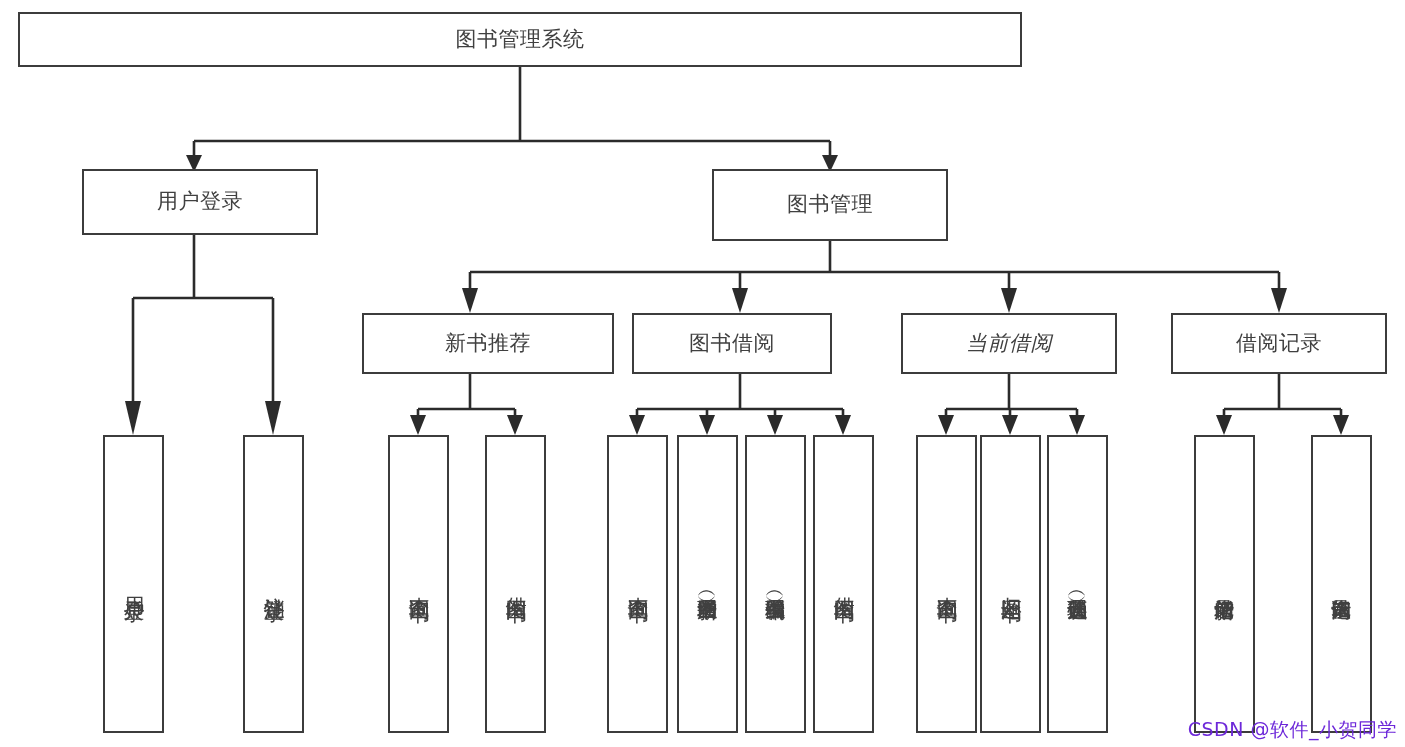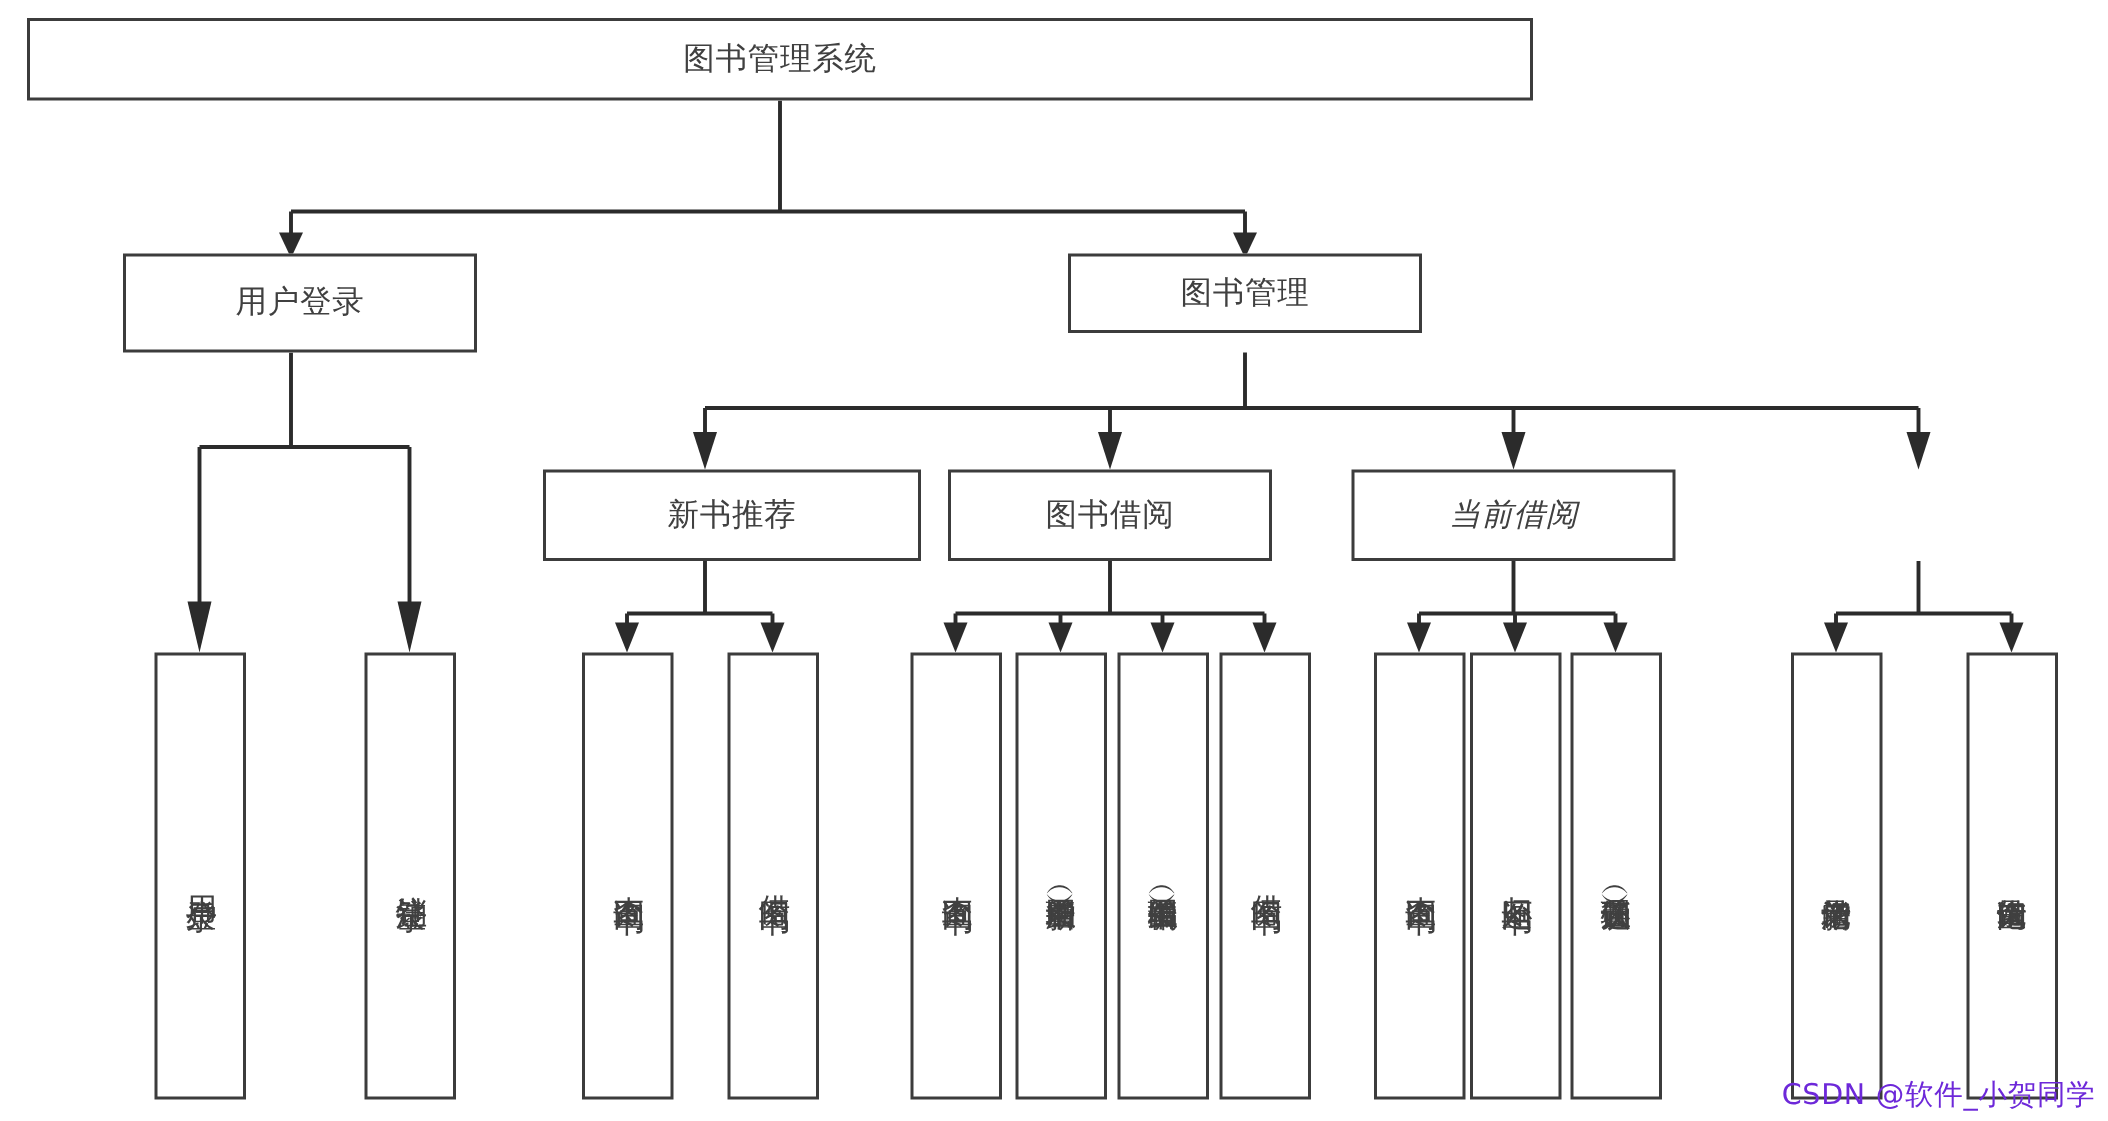--- a/index.html
+++ b/index.html
@@ -128,33 +128,36 @@
     <polygon class="ah" points="1333,415 1349,415 1341,435"></polygon>
   </svg>
 
   <div class="node h" style="left:18px;top:12px;width:1004px;height:55px;">
     <span>图书管理系统</span>
   </div>
 
   <div class="node h" style="left:82px;top:169px;width:236px;height:66px;">
     <span>用户登录</span>
   </div>
-  <div class="node h" style="left:712px;top:169px;width:236px;height:53px;justify-content:center;">
+  <div class="node h" style="left:712px;top:169px;width:236px;height:72px;justify-content:center;">
     <span>图书管理</span>
   </div>
 
   <div class="node h" style="left:362px;top:313px;width:252px;height:61px;">
     <span>新书推荐</span>
   </div>
-  <div class="node h" style="left:632px;top:313px;width:216px;height:61px;">
+  <div class="node h" style="left:632px;top:313px;width:200px;height:61px;">
     <span>图书借阅</span>
   </div>
   <div class="node h" style="left:901px;top:313px;width:216px;height:61px;font-style:italic;">
     <span>当前借阅</span>
   </div>
+  <div class="node h" style="left:1171px;top:313px;width:216px;height:61px;">
+    <span>借阅记录</span>
+  </div>
 
   <div class="node v" style="left:103px;top:435px;width:61px;height:298px;">
     <span>用户登录</span>
   </div>
   <div class="node v" style="left:243px;top:435px;width:61px;height:298px;">
     <span>注销登录</span>
   </div>
 
   <div class="node v" style="left:388px;top:435px;width:61px;height:298px;">
     <span>查询图书</span>

